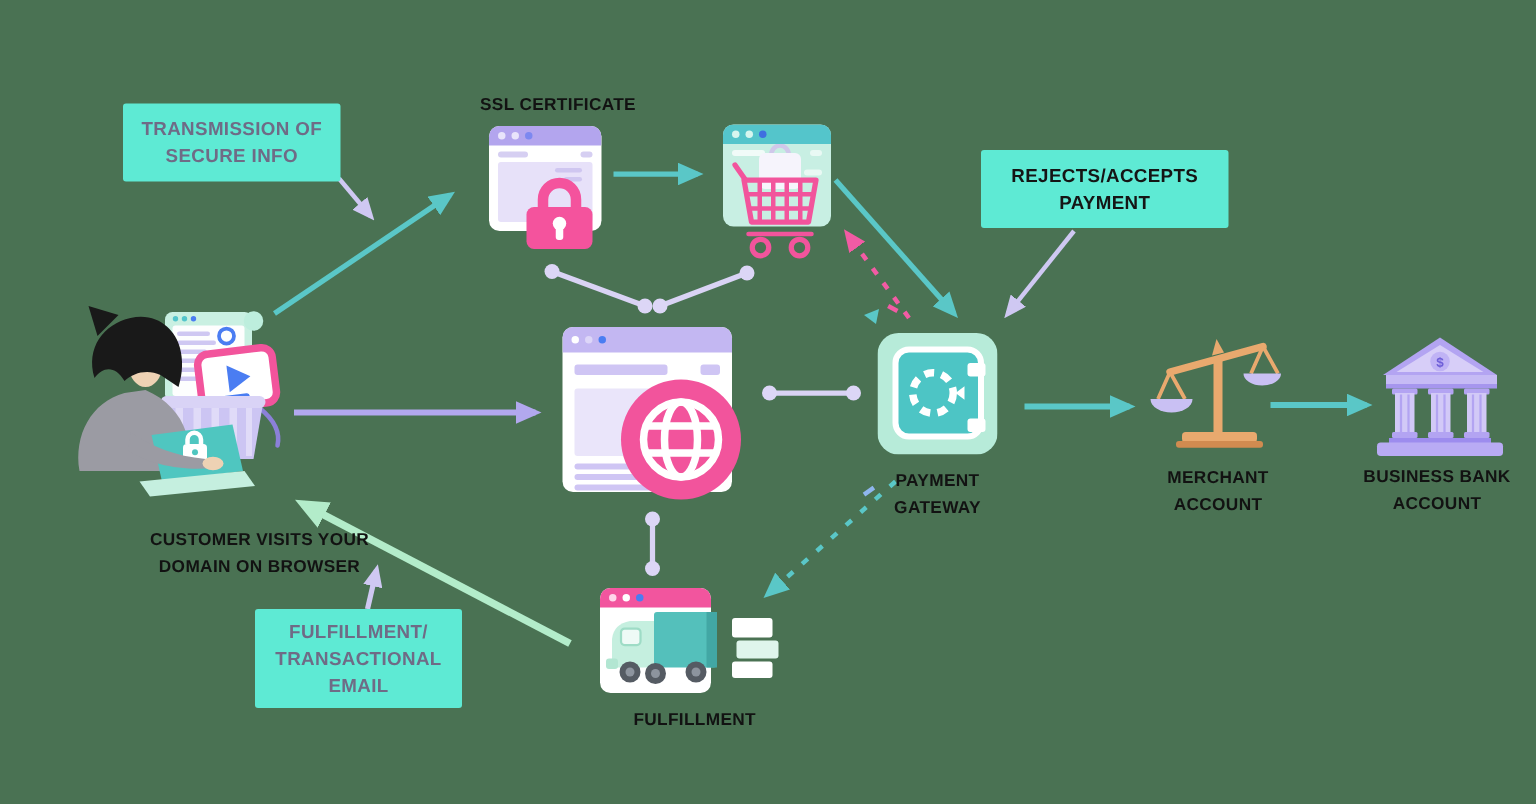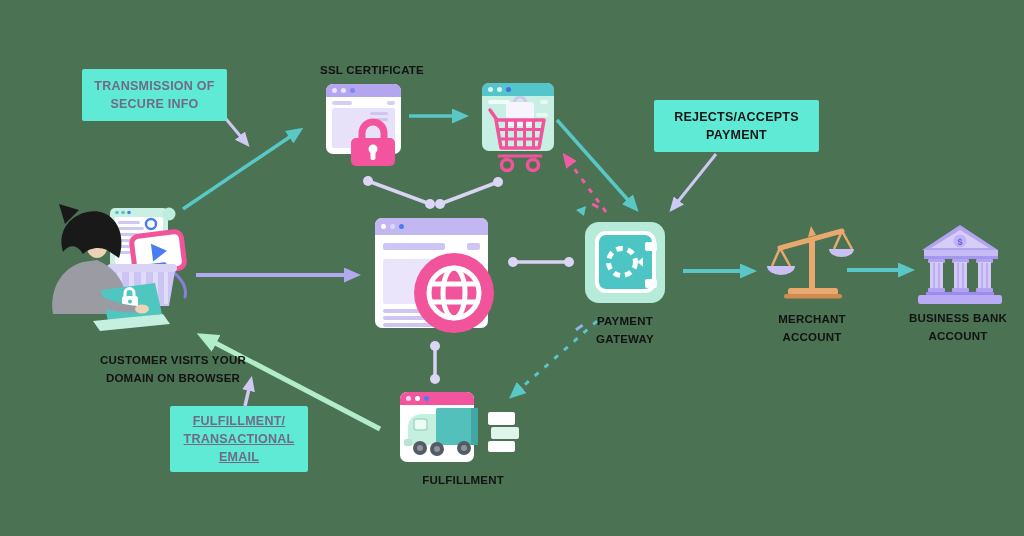--- a/index.html
+++ b/index.html
@@ -5,21 +5,21 @@
   html,body{margin:0;padding:0;}
   body{font-family:"Liberation Sans", sans-serif;}
   .canvas{position:relative;width:1024px;height:536px;background:#4A7253;overflow:hidden;}
   .canvas *{box-sizing:border-box;}
   .overlay{position:absolute;left:0;top:0;width:1024px;height:536px;}
 
   
   .callout{position:absolute;background:#5eead4;border-radius:2px;display:flex;align-items:center;justify-content:center;text-align:center;font-weight:700;font-size:12.5px;line-height:1.45;color:#6F6B86;letter-spacing:.02em;padding:4px 6px;}
   #co-transmission{left:82px;top:69px;width:145px;height:52px;}
   #co-rejects{left:654px;top:100px;width:165px;height:52px;color:#151515;}
-  #co-email{left:170px;top:406px;width:138px;height:66px;text-decoration:underline;}
+  #co-email{left:170px;top:406px;width:138px;height:66px;}
 
   
   .node-label{position:absolute;font-weight:700;font-size:11.5px;line-height:1.55;color:#121212;text-align:center;letter-spacing:.02em;}
   #lbl-ssl{left:302px;top:62px;width:140px;}
   #lbl-cart{left:450px;top:55px;width:140px;}
   #lbl-gateway{left:575px;top:313px;width:100px;}
   #lbl-merchant{left:752px;top:311px;width:120px;}
   #lbl-bank{left:888px;top:310px;width:140px;}
   #lbl-fulfillment{left:384px;top:472px;width:120px;text-align:right;}
   #lbl-customer{left:57px;top:352px;width:160px;margin-left:36px;}

